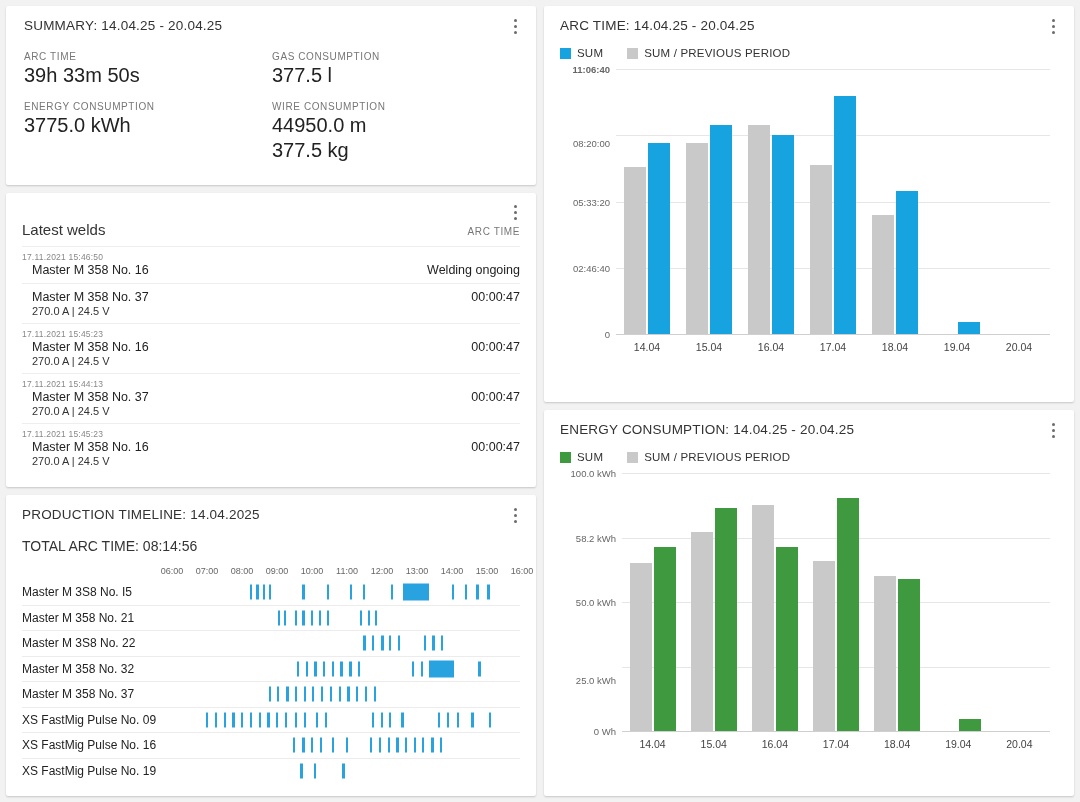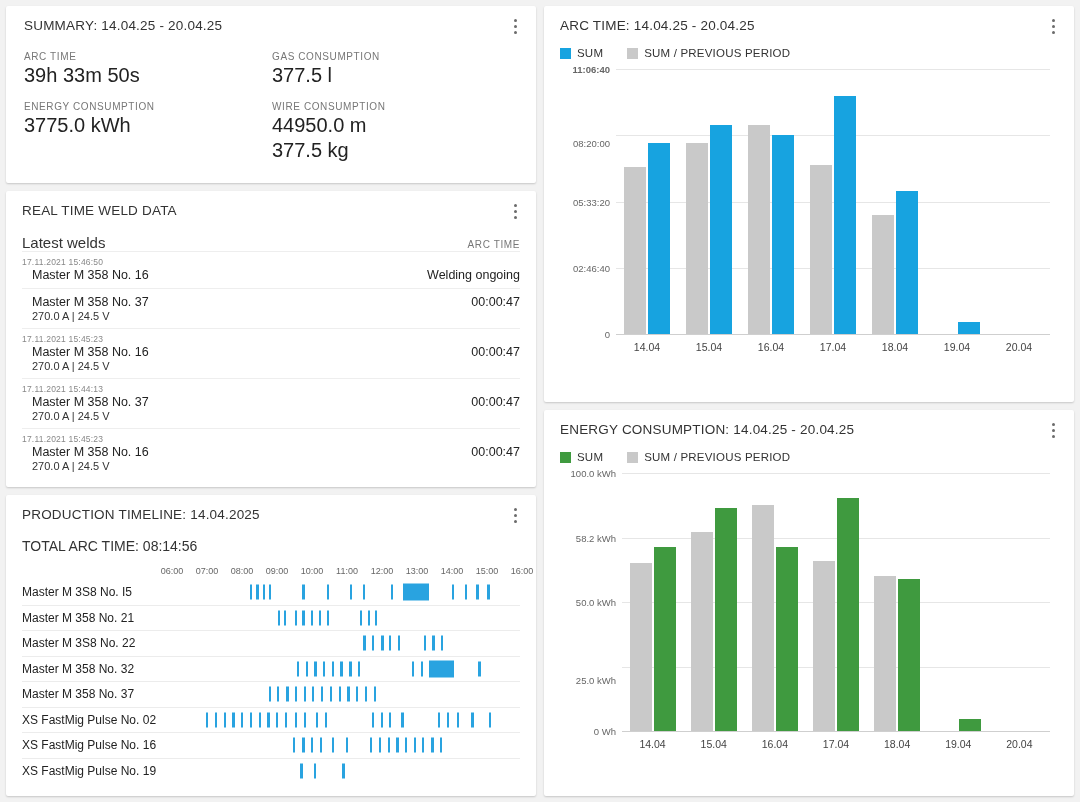--- a/index.html
+++ b/index.html
@@ -185,31 +185,30 @@
         </div>
         <div class="right-al">
           <div class="stat-label">WIRE CONSUMPTION</div>
           <div class="stat-value">44950.0 m</div>
           <div class="stat-value">377.5 kg</div>
         </div>
       </div>
     </div>
 
     <div class="card" style="height:296px;">
-      <div class="card-title">REAL TIME WELD DATA</div>
       <div class="kebab">
           <span></span>
           <span></span>
           <span></span>
         </div>
       <div class="rt-sub">
         <div class="rt-sub-left">Latest welds</div>
         <div class="rt-sub-right">ARC TIME</div>
       </div>
-      <div id="weld-list" style="">
+      <div id="weld-list" style="margin-top:8px;">
           <div class="weld-row">
             <div class="weld-ts">17.11.2021  15:46:50</div>
             <div class="weld-main">
               <div>
                 <div class="weld-name">Master M 358 No. 16</div>
               </div>
               <div class="weld-time">Welding ongoing</div>
             </div>
           </div>
           <div class="weld-row">
@@ -353,21 +352,21 @@
                 <div class="tl-seg" style="left: 43%; width: 0.6%;"></div>
                 <div class="tl-seg" style="left: 45.5%; width: 0.7%;"></div>
                 <div class="tl-seg" style="left: 48%; width: 0.6%;"></div>
                 <div class="tl-seg" style="left: 50.5%; width: 0.7%;"></div>
                 <div class="tl-seg" style="left: 53%; width: 0.6%;"></div>
                 <div class="tl-seg" style="left: 55.5%; width: 0.7%;"></div>
                 <div class="tl-seg" style="left: 58%; width: 0.6%;"></div>
               </div>
             </div>
             <div class="tl-row">
-              <div class="tl-name">XS FastMig Pulse No. 02</div>
+              <div class="tl-name">XS FastMig Pulse No. 09</div>
               <div class="tl-track">
                 <div class="tl-seg" style="left: 10%; width: 0.6%;"></div>
                 <div class="tl-seg" style="left: 12.5%; width: 0.7%;"></div>
                 <div class="tl-seg" style="left: 15%; width: 0.6%;"></div>
                 <div class="tl-seg" style="left: 17.5%; width: 0.7%;"></div>
                 <div class="tl-seg" style="left: 20%; width: 0.6%;"></div>
                 <div class="tl-seg" style="left: 22.5%; width: 0.7%;"></div>
                 <div class="tl-seg" style="left: 25%; width: 0.6%;"></div>
                 <div class="tl-seg" style="left: 27.5%; width: 0.7%;"></div>
                 <div class="tl-seg" style="left: 30%; width: 0.6%;"></div>

